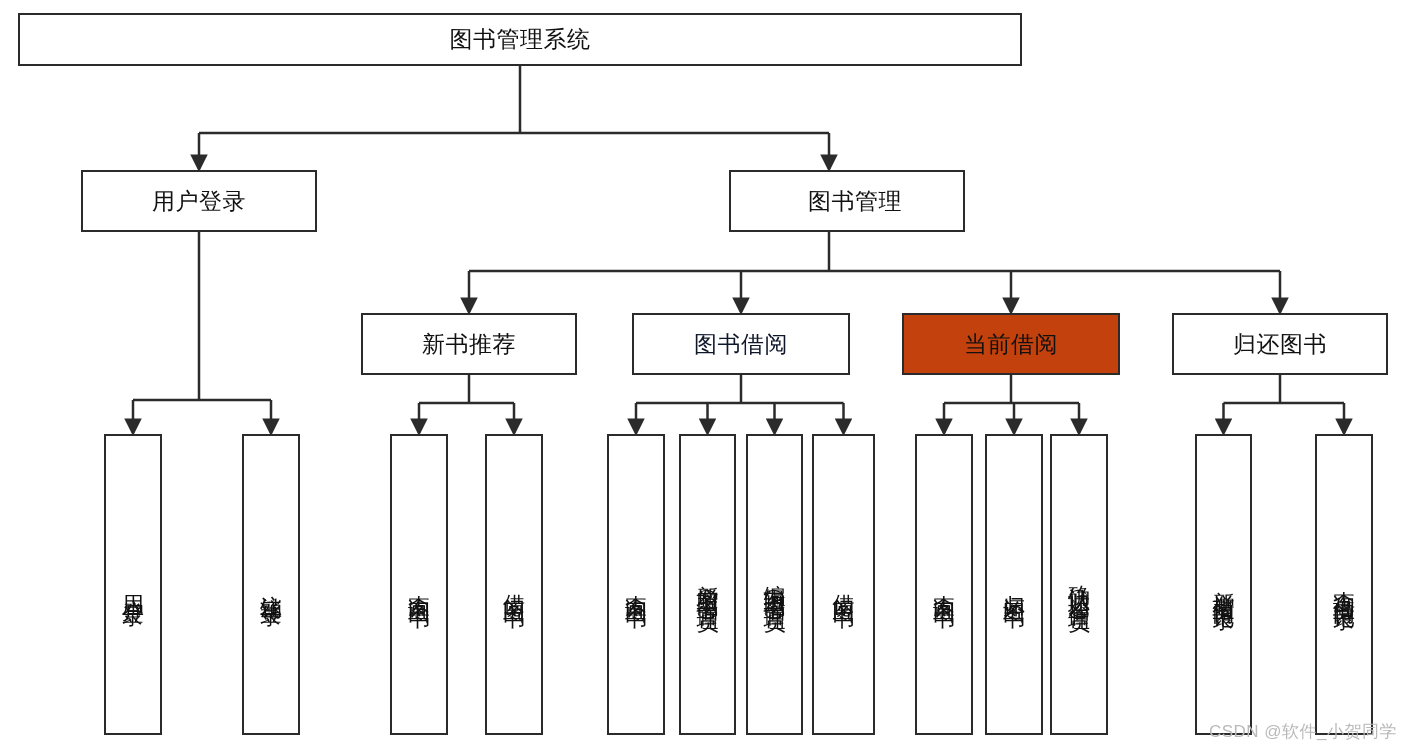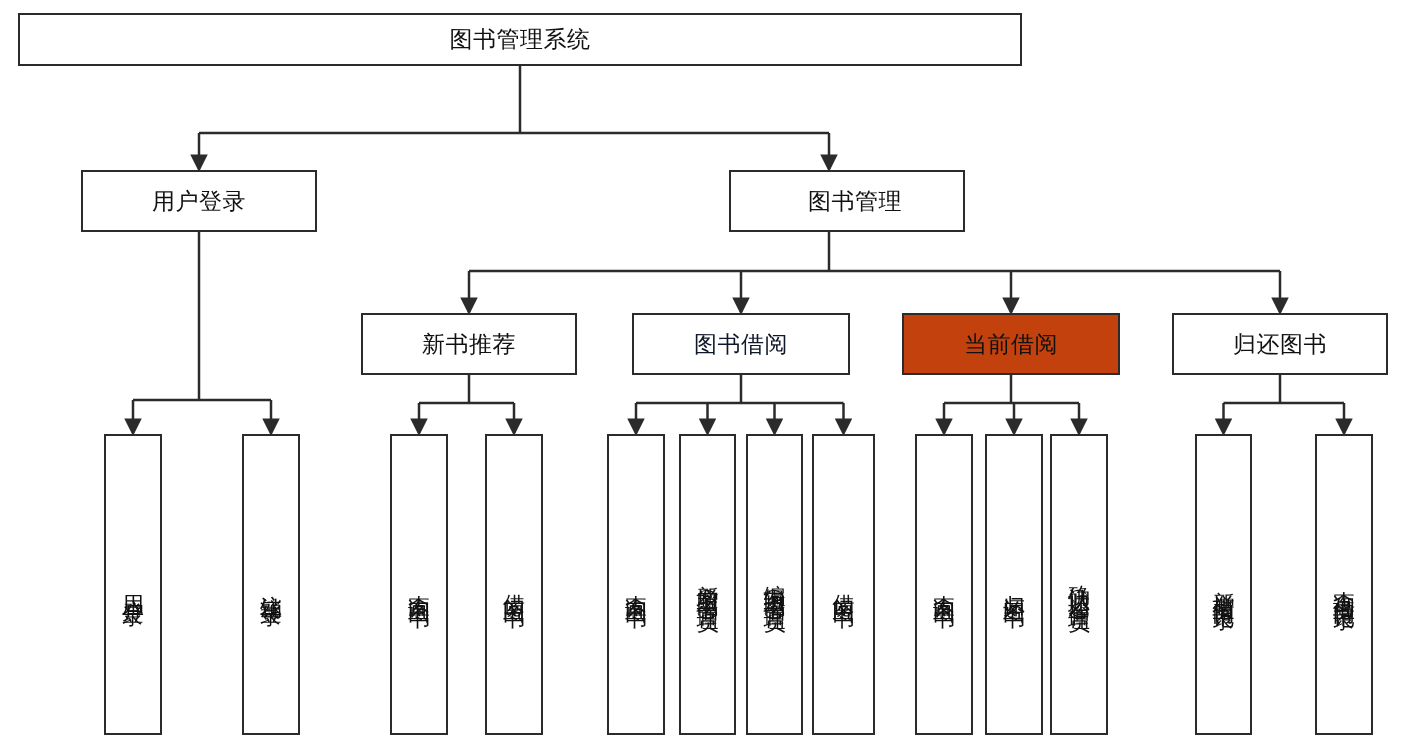--- a/index.html
+++ b/index.html
@@ -171,13 +171,14 @@
         <span class="label">确认归还（管理员）</span>
       </div>
       <div class="node vertical" style="left: 1195px; top: 434px; width: 57px; height: 301px; border-color: rgb(43, 43, 43); background: rgb(255, 255, 255); color: rgb(17, 17, 17);">
         <span class="label">新增借阅记录</span>
       </div>
       <div class="node vertical" style="left: 1315px; top: 434px; width: 58px; height: 301px; border-color: rgb(43, 43, 43); background: rgb(255, 255, 255); color: rgb(17, 17, 17);">
         <span class="label">查询借阅记录</span>
       </div>
     </div>
 
+  <div id="watermark">CSDN @软件_小贺同学</div>
 </div>
 
 </body></html>

